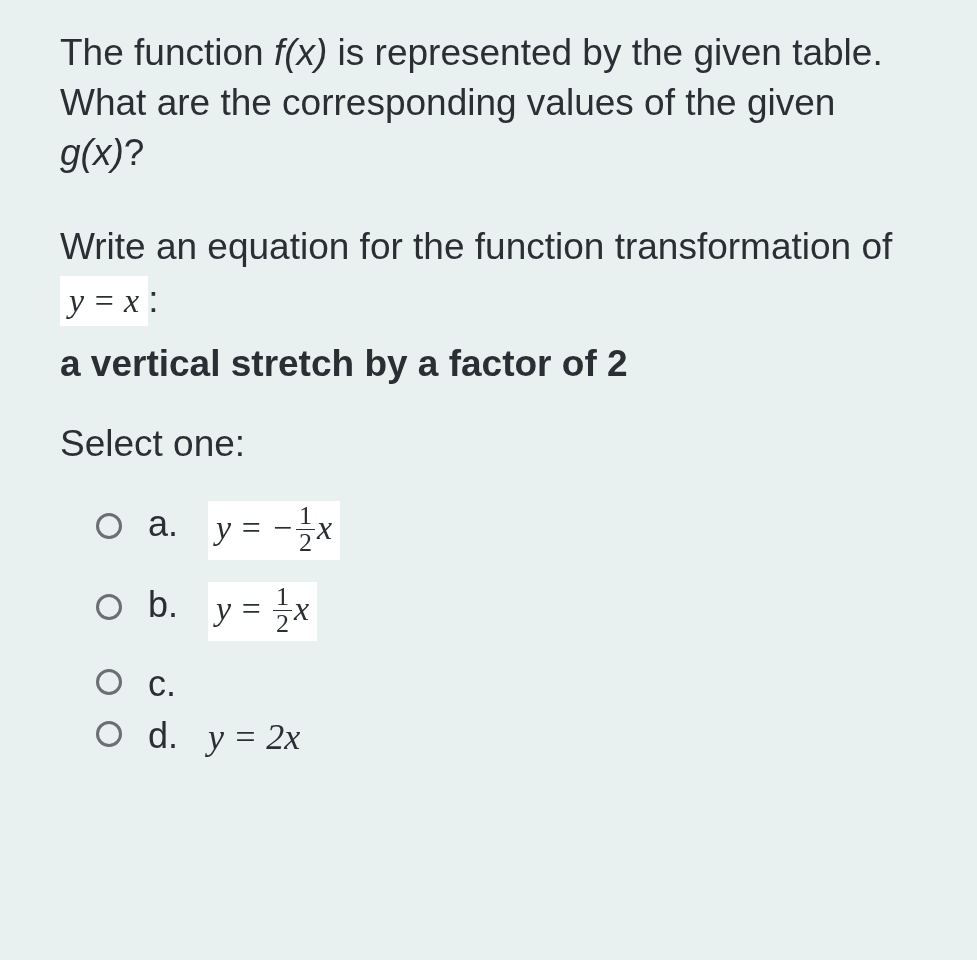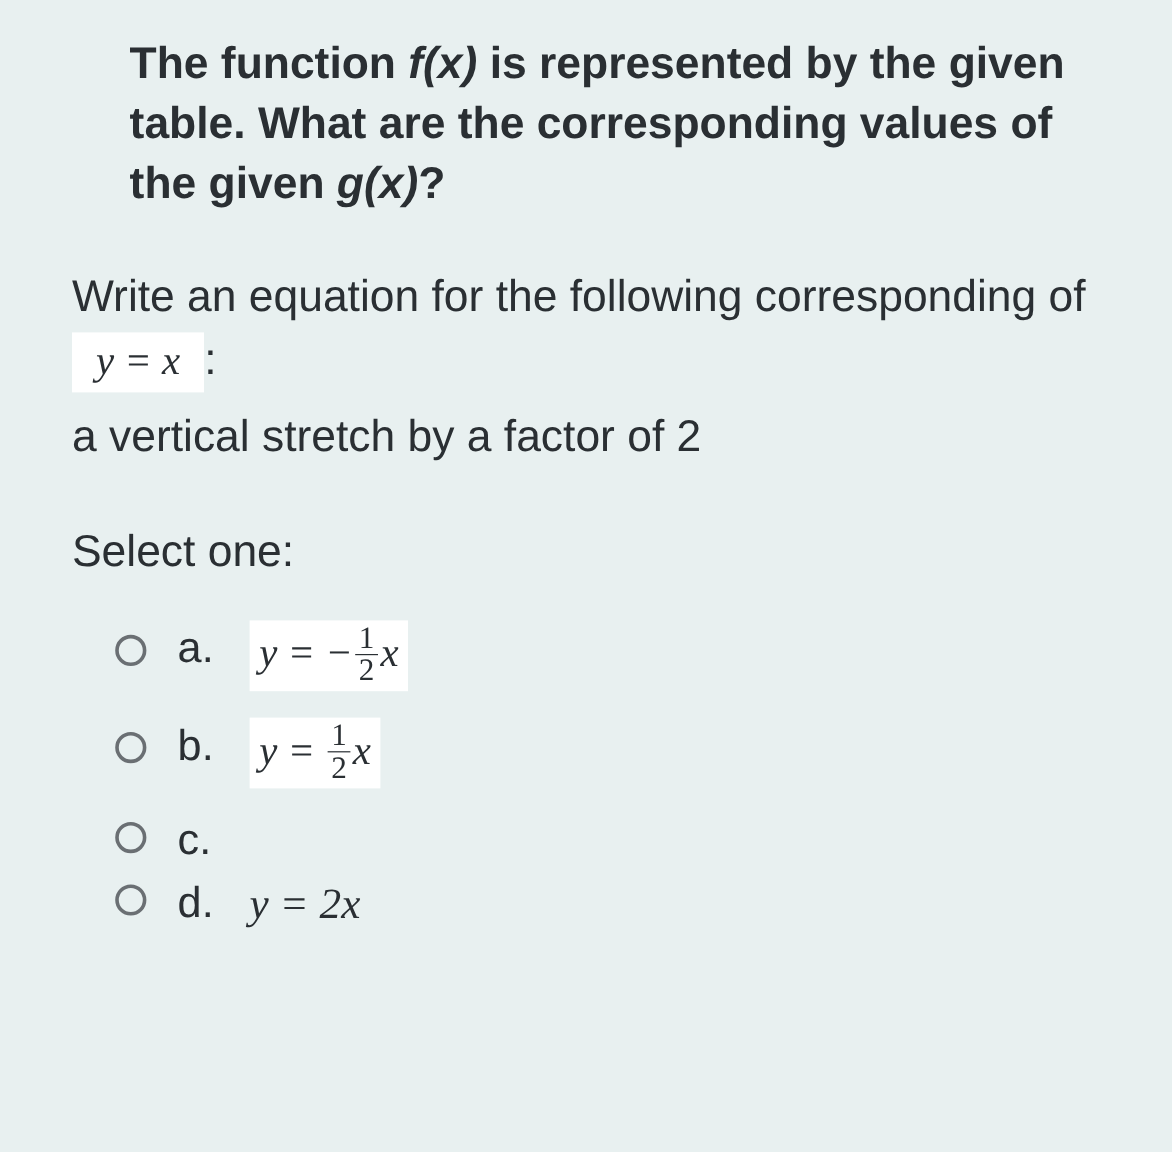--- a/index.html
+++ b/index.html
@@ -5,44 +5,44 @@
   * { box-sizing: border-box; margin: 0; padding: 0; }
   body {
     width: 977px;
     height: 960px;
     background: #e8f0f0;
     font-family: Arial, Helvetica, sans-serif;
     color: #2a2f33;
     padding: 28px 60px 20px 60px;
   }
   .question-title {
-    font-weight: bold;
+    font-weight: normal;
     font-size: 37px;
     line-height: 1.35;
     margin-bottom: 42px;
-    margin-left: 48px;
   }
   .question-title .fn { font-style: italic; }
   .stem {
     font-size: 37px;
     line-height: 1.45;
     margin-bottom: 10px;
   }
   .stem .patch {
     background: #fff;
     display: inline-block;
-    padding: 0 20px;
+    padding: 0 9px;
     font-family: "Times New Roman", serif;
     font-style: italic;
     font-size: 34px;
   }
   .stem2 {
     font-size: 37px;
     line-height: 1.45;
-    margin-bottom: 48px;
+    margin-bottom: 32px;
+    font-weight: bold;
   }
   .select-one {
     font-size: 37px;
     margin-bottom: 36px;
   }
   .options { padding-left: 36px; }
   .opt {
     display: flex;
     align-items: flex-start;
     margin-bottom: 22px;
@@ -94,21 +94,21 @@
   .opt.frac-row .radio { margin-top: 12px; }
 </style>
 </head>
 <body>
 
 <div class="question-title">
   <span>The function </span><span class="fn">f(x)</span><span> is represented by the given table.  What are the corresponding values of the given </span><span class="fn">g(x)</span><span>?</span>
 </div>
 
 <div class="stem">
-  <span>Write an equation for the following corresponding of </span><span class="patch">y = x</span><span>:</span>
+  <span>Write an equation for the function transformation of </span><span class="patch">y = x</span><span>:</span>
 </div>
 <div class="stem2">a vertical stretch by a factor of 2</div>
 
 <div class="select-one">Select one:</div>
 
 <div class="options">
 
   <div class="opt frac-row">
     <div class="radio"></div>
     <div class="opt-letter">a.</div>

